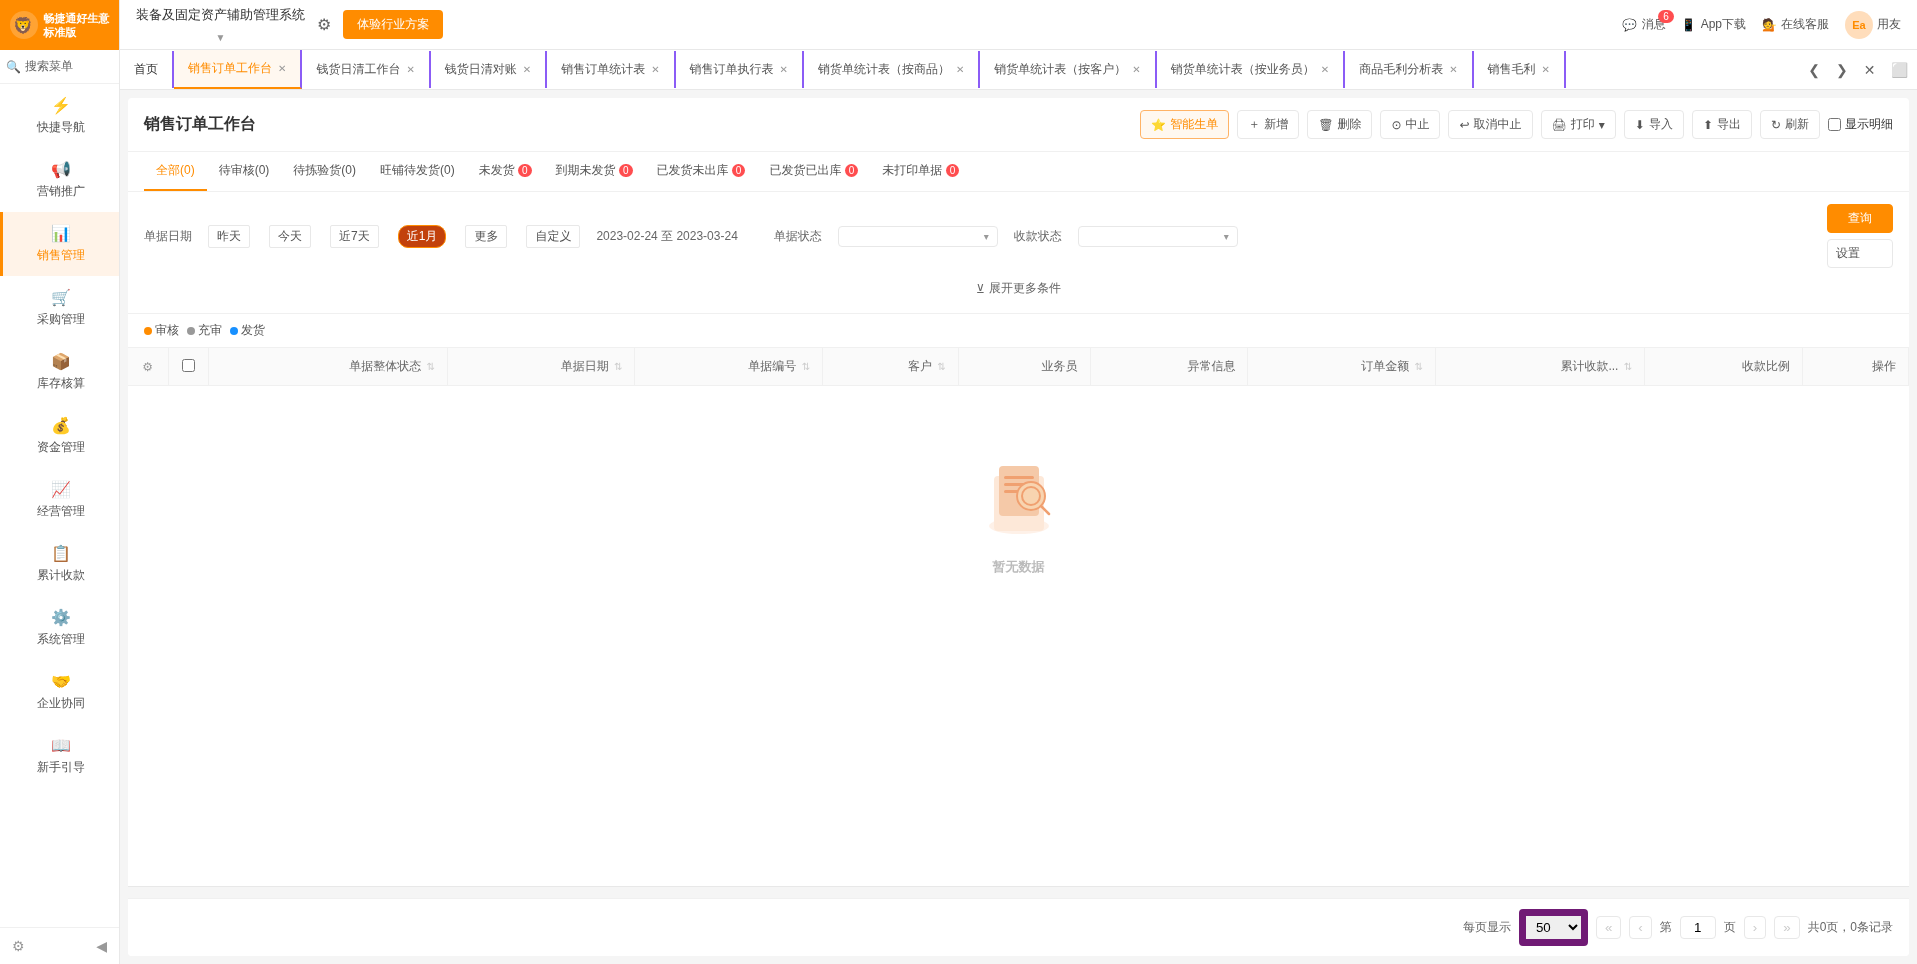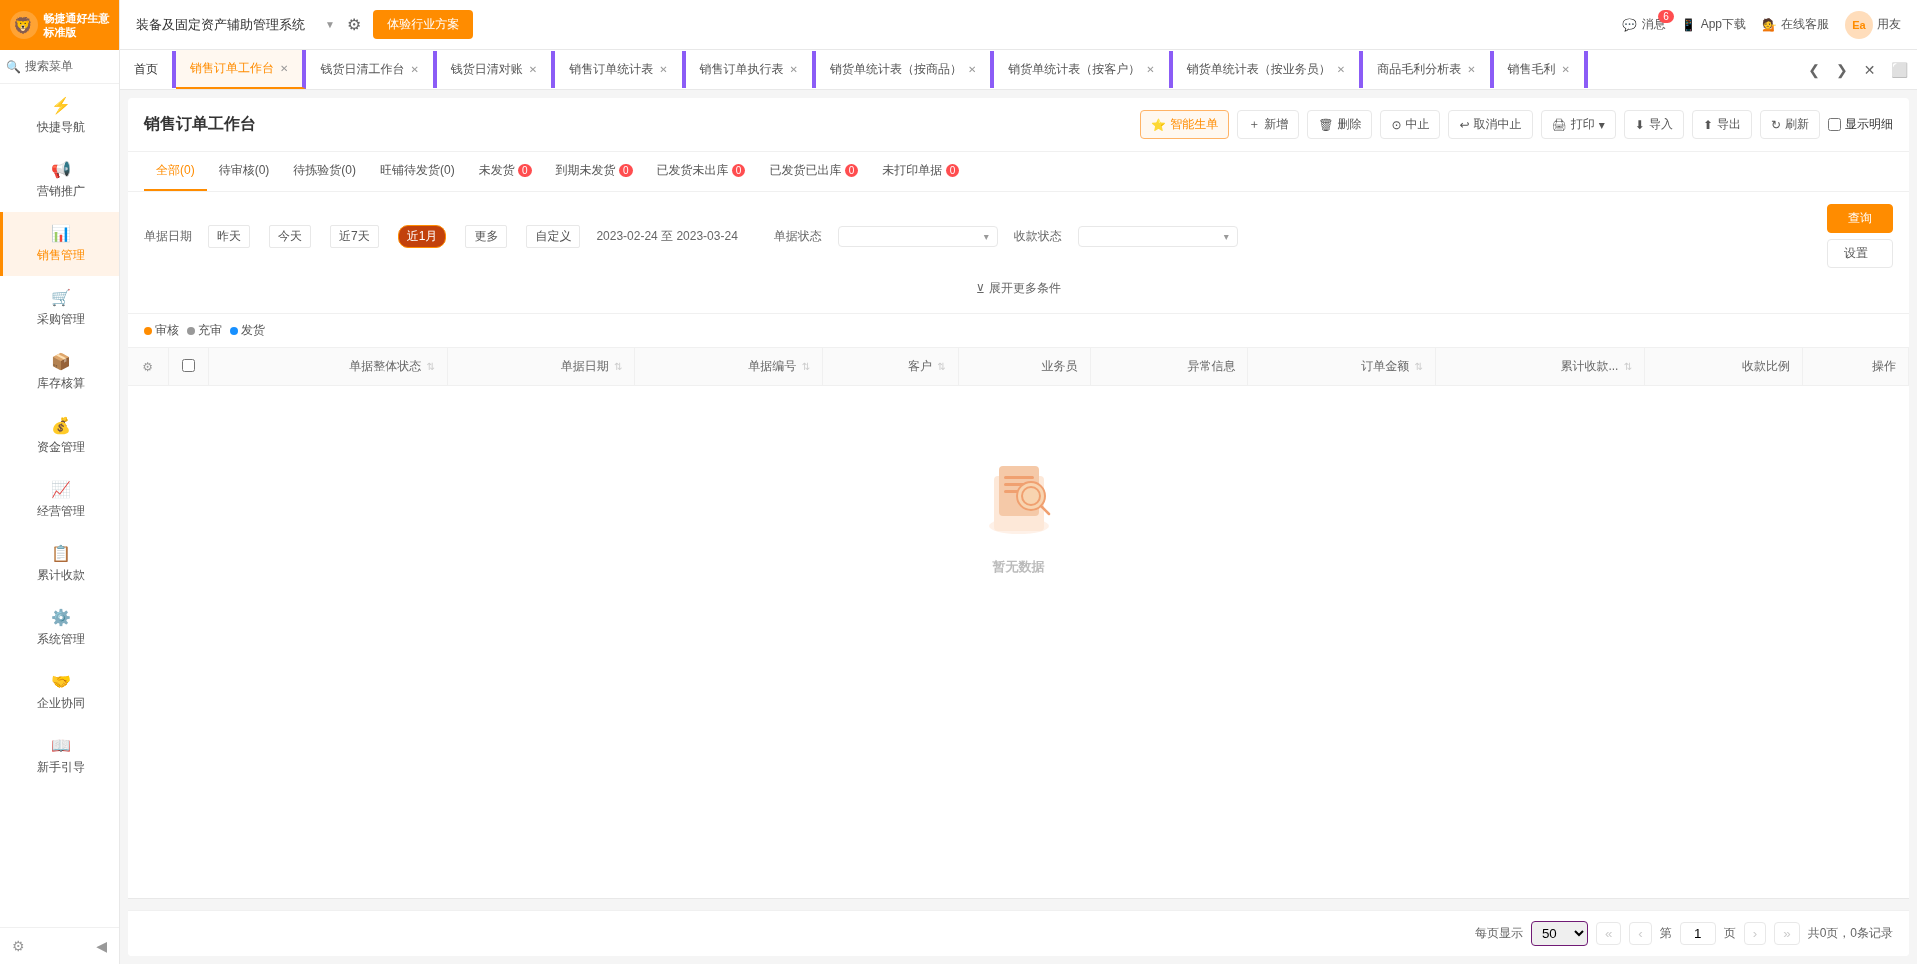--- a/index.html
+++ b/index.html
@@ -15,32 +15,32 @@
     .sidebar-nav-item.active { background: #fff3e8; color: #ff8c00; border-left-color: #ff8c00; }
     .sidebar-nav-icon { font-size: 16px; }
     .sidebar-bottom { margin-top: auto; display: flex; align-items: center; justify-content: space-between; padding: 10px 12px; border-top: 1px solid #f0f0f0; }
     .sidebar-bottom-btn { cursor: pointer; color: #999; font-size: 14px; }
 
     
     .main { flex: 1; display: flex; flex-direction: column; overflow: hidden; }
 
     
     .top-header { height: 50px; background: #fff; display: flex; align-items: center; padding: 0 16px; border-bottom: 1px solid #e8e8e8; gap: 12px; flex-shrink: 0; }
-    .header-dropdown { display: flex; align-items: center; gap: 20px; cursor: pointer; font-size: 13px; }
+    .header-dropdown { display: flex; align-items: center; gap: 8px; cursor: pointer; font-size: 13px; flex-direction: column; }
     .header-dropdown .arrow { font-size: 10px; color: #999; }
     .header-gear { font-size: 16px; color: #666; cursor: pointer; }
     .header-trial-btn { background: #ff8c00; color: #fff; border: none; padding: 6px 14px; border-radius: 4px; cursor: pointer; font-size: 12px; }
     .header-right { display: flex; align-items: center; gap: 16px; margin-left: auto; }
     .header-right-item { display: flex; align-items: center; gap: 4px; cursor: pointer; color: #555; font-size: 12px; position: relative; }
     .badge { background: #ff4d4f; color: #fff; border-radius: 10px; font-size: 10px; padding: 1px 5px; position: absolute; top: -6px; right: -8px; }
     .avatar-circle { width: 28px; height: 28px; background: #ffddbb; border-radius: 50%; display: flex; align-items: center; justify-content: center; font-size: 11px; color: #ff8c00; font-weight: bold; }
 
     
     .tab-bar { background: #fff; display: flex; align-items: center; border-bottom: 1px solid #e8e8e8; flex-shrink: 0; overflow: hidden; }
-    .tab-item { display: flex; align-items: center; padding: 10px 14px; cursor: pointer; white-space: nowrap; font-size: 12px; color: #555; border-right: 4px solid #8b5cf6; gap: 6px; min-width: 0; flex-shrink: 0; }
+    .tab-item { display: flex; align-items: center; padding: 10px 14px; cursor: pointer; white-space: nowrap; font-size: 12px; color: #555; border-right: 2px solid #8b5cf6; gap: 6px; min-width: 0; flex-shrink: 0; }
     .tab-item.active { color: #ff8c00; background: #fff8f0; border-bottom: 2px solid #ff8c00; }
     .tab-item.home { color: #333; }
     .tab-close { font-size: 10px; color: #999; cursor: pointer; }
     .tab-bar-nav { display: flex; align-items: center; margin-left: auto; flex-shrink: 0; }
     .tab-bar-nav-btn { padding: 8px 8px; cursor: pointer; color: #666; font-size: 14px; }
 
     
     .page-content { flex: 1; background: #f5f5f5; display: flex; flex-direction: column; overflow: hidden; padding: 0; }
 
     
@@ -90,21 +90,21 @@
     .th-checkbox { width: 40px; text-align: center; }
     .th-settings { width: 40px; text-align: center; cursor: pointer; color: #999; }
 
     
     .empty-state { display: flex; flex-direction: column; align-items: center; justify-content: center; flex: 1; padding: 60px 0; font-weight: bold; }
     .empty-icon { width: 100px; height: 100px; margin-bottom: 12px; }
     .empty-text { color: #bbb; font-size: 13px; }
 
     
     .pagination { display: flex; align-items: center; justify-content: flex-end; padding: 10px 16px; background: #fff; border-top: 1px solid #f0f0f0; gap: 8px; font-size: 12px; color: #666; flex-shrink: 0; }
-    .page-size-select { border: 1px solid #701a75; padding: 3px 6px; border-radius: 4px; cursor: pointer; }
+    .page-size-select { border: 7px solid #701a75; padding: 3px 6px; border-radius: 4px; cursor: pointer; }
     .page-btn { padding: 3px 8px; border: 1px solid #e8e8e8; background: #fff; cursor: pointer; border-radius: 4px; color: #555; }
     .page-btn.disabled { color: #ccc; cursor: not-allowed; }
     .page-input { width: 36px; border: 1px solid #e8e8e8; padding: 3px 6px; text-align: center; border-radius: 4px; }
 
     
     .table-container::-webkit-scrollbar { height: 8px; width: 8px; }
     .table-container::-webkit-scrollbar-track { background: #f5f5f5; }
     .table-container::-webkit-scrollbar-thumb { background: #ccc; border-radius: 4px; }
 
     .horizontal-scroll { height: 12px; background: #f5f5f5; border-top: 1px solid #e8e8e8; overflow-x: scroll; flex-shrink: 0; }
@@ -362,21 +362,21 @@
           </div>
           <span class="filter-label">收款状态</span>
           <div class="filter-select">
             <span class="placeholder"></span>
             <span class="arrow">▾</span>
           </div>
           <div style="margin-left:auto;display:flex;flex-direction:column;gap:6px;">
             <button class="ws-btn primary" style="padding:5px 20px;">
               <span>查询</span>
             </button>
-            <button class="ws-btn" style="padding:5px 16px;">
+            <button class="ws-btn" style="padding:5px 8px;">
               <span>设置</span>
             </button>
           </div>
         </div>
         <div style="display:flex;justify-content:center;">
           <div class="expand-btn">
             <span>⊻</span>
             <span>展开更多条件</span>
           </div>
         </div>

